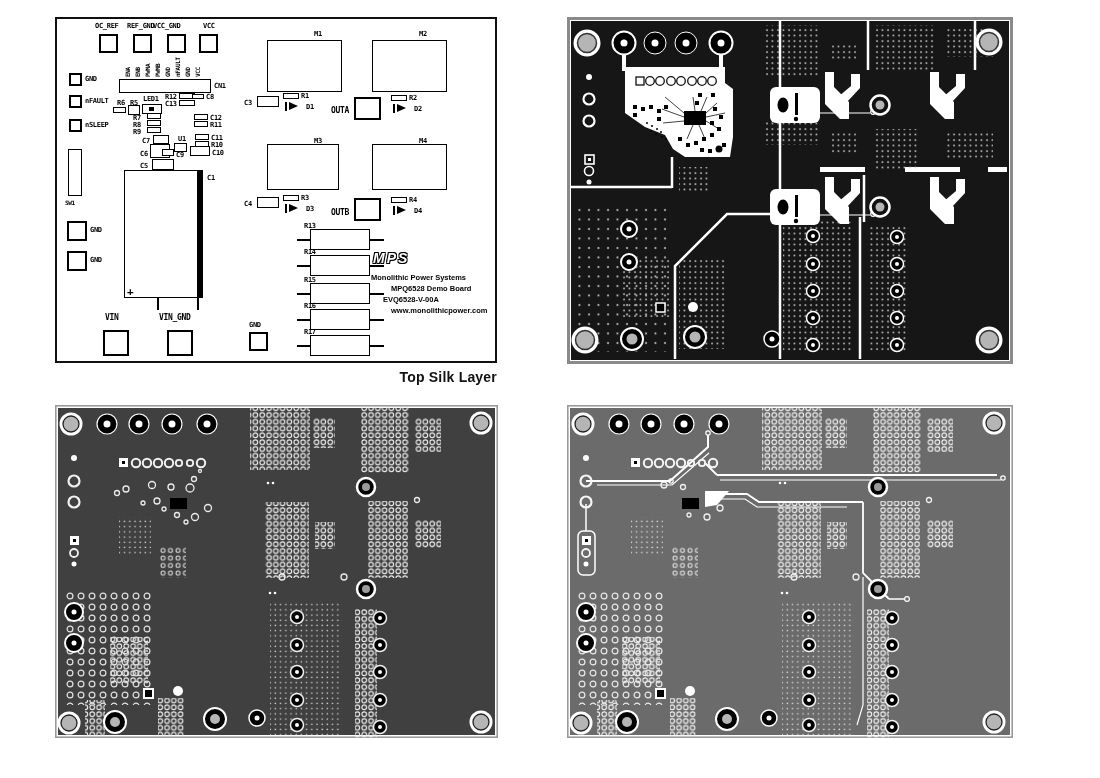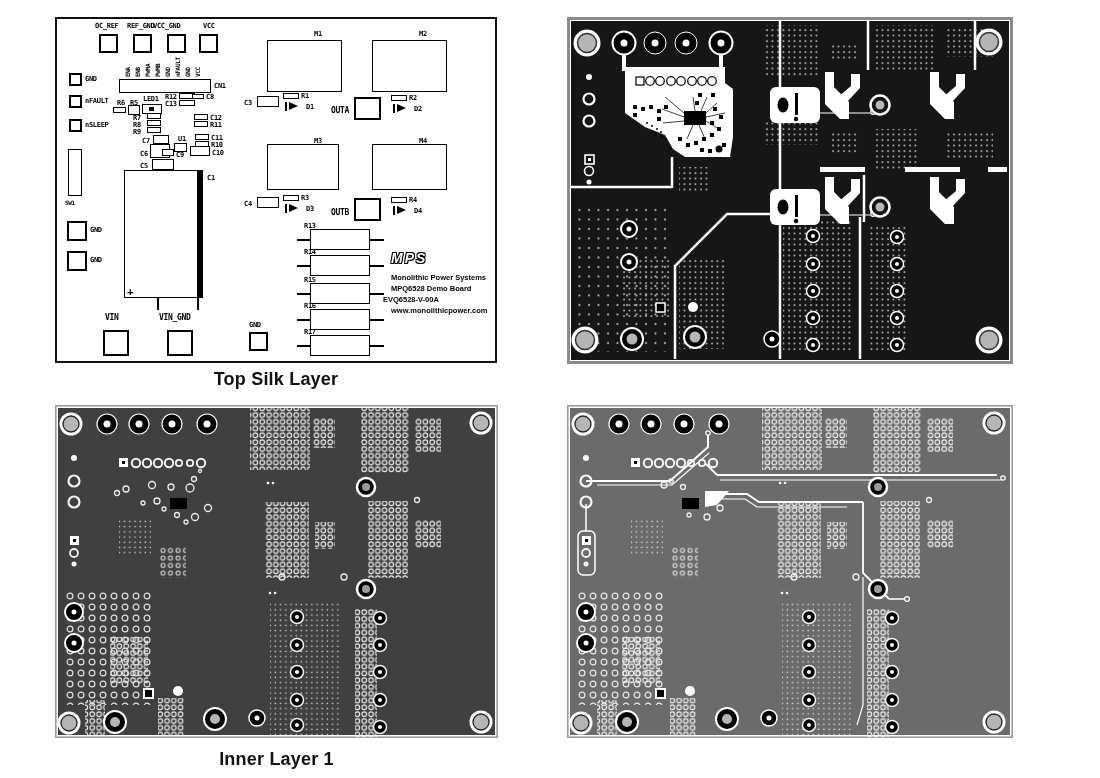--- a/index.html
+++ b/index.html
@@ -3,21 +3,21 @@
 <meta charset="utf-8">
 <style>
   html,body{margin:0;padding:0;background:#fff;}
   #stage{position:relative;width:1100px;height:778px;background:#fff;overflow:hidden;
          font-family:"Liberation Sans",sans-serif;}
   .panel{position:absolute;box-sizing:border-box;}
   #silk-panel{left:55px;top:17px;width:442px;height:346px;border:2px solid #101010;background:#fff;}
   #top-panel{left:567px;top:17px;width:446px;height:347px;}
   #inner1-panel{left:55px;top:405px;width:443px;height:333px;}
   #inner2-panel{left:567px;top:405px;width:446px;height:333px;}
-  .caption{position:absolute;text-align:center;font-weight:bold;font-size:18px;color:#111;
+  .caption{position:absolute;text-align:right;font-weight:bold;font-size:14px;color:#111;
            font-family:"Liberation Sans",sans-serif;letter-spacing:.2px;}
   
   .sl{position:absolute;font:bold 7px "DejaVu Sans Mono",monospace;color:#000;
       letter-spacing:-0.3px;white-space:nowrap;line-height:7px;}
   .pad{position:absolute;border:2px solid #000;box-sizing:border-box;background:#fff;}
   .cmp{position:absolute;border:1.2px solid #000;box-sizing:border-box;background:#fff;}
   .lead{position:absolute;background:#000;}
   .pin{position:absolute;font:bold 6px "DejaVu Sans Mono",monospace;color:#000;white-space:nowrap;
        transform:rotate(-90deg);transform-origin:0 0;letter-spacing:-0.3px;}
   .dio{position:absolute;width:16px;height:9px;}
@@ -189,22 +189,22 @@
     <div class="lead" style="left:313px;top:274px;width:14px;height:2px"></div>
     <span class="sl" style="left:247px;top:284px">R16</span>
     <div class="cmp" style="left:253px;top:290px;width:60px;height:21px"></div>
     <div class="lead" style="left:240px;top:300px;width:13px;height:2px"></div>
     <div class="lead" style="left:313px;top:300px;width:14px;height:2px"></div>
     <span class="sl" style="left:247px;top:310px">R17</span>
     <div class="cmp" style="left:253px;top:316px;width:60px;height:21px"></div>
     <div class="lead" style="left:240px;top:326px;width:13px;height:2px"></div>
     <div class="lead" style="left:313px;top:326px;width:14px;height:2px"></div>
 
-    <span class="logo" style="left:334px;top:231px">MPS</span>
-    <span class="brand" style="left:334px;top:254px">Monolithic Power Systems</span>
+    <span class="logo" style="left:316px;top:231px">MPS</span>
+    <span class="brand" style="left:314px;top:254px">Monolithic Power Systems</span>
     <span class="brand" style="left:334px;top:265px">MPQ6528 Demo Board</span>
     <span class="brand" style="left:326px;top:276px">EVQ6528-V-00A</span>
     <span class="brand" style="left:334px;top:287px">www.monolithicpower.com</span>
   </div>
 
   <div class="panel" id="top-panel">
     <svg width="446" height="347" viewBox="0 0 446 347">
       <defs>
         <pattern id="td" width="5.5" height="5.5" patternUnits="userSpaceOnUse">
             <circle cx="2" cy="2" r="0.9" fill="#cfcfcf"></circle>
@@ -740,15 +740,14 @@
           <circle cx="325" cy="295" r="6.5" fill="#000" stroke="#f2f2f2" stroke-width="1.5"></circle>
             <circle cx="325" cy="295" r="2" fill="#fff"></circle>
           <circle cx="325" cy="322" r="6.5" fill="#000" stroke="#f2f2f2" stroke-width="1.5"></circle>
             <circle cx="325" cy="322" r="2" fill="#fff"></circle>
         </g>
       </g>
     </svg>
   </div>
 
   <div class="caption" style="left:55px;top:369px;width:442px">Top Silk Layer</div>
-  <div class="caption" style="left:55px;top:749px;width:443px">Inner Layer 1</div>
 
 </div>
 
 </body></html>

